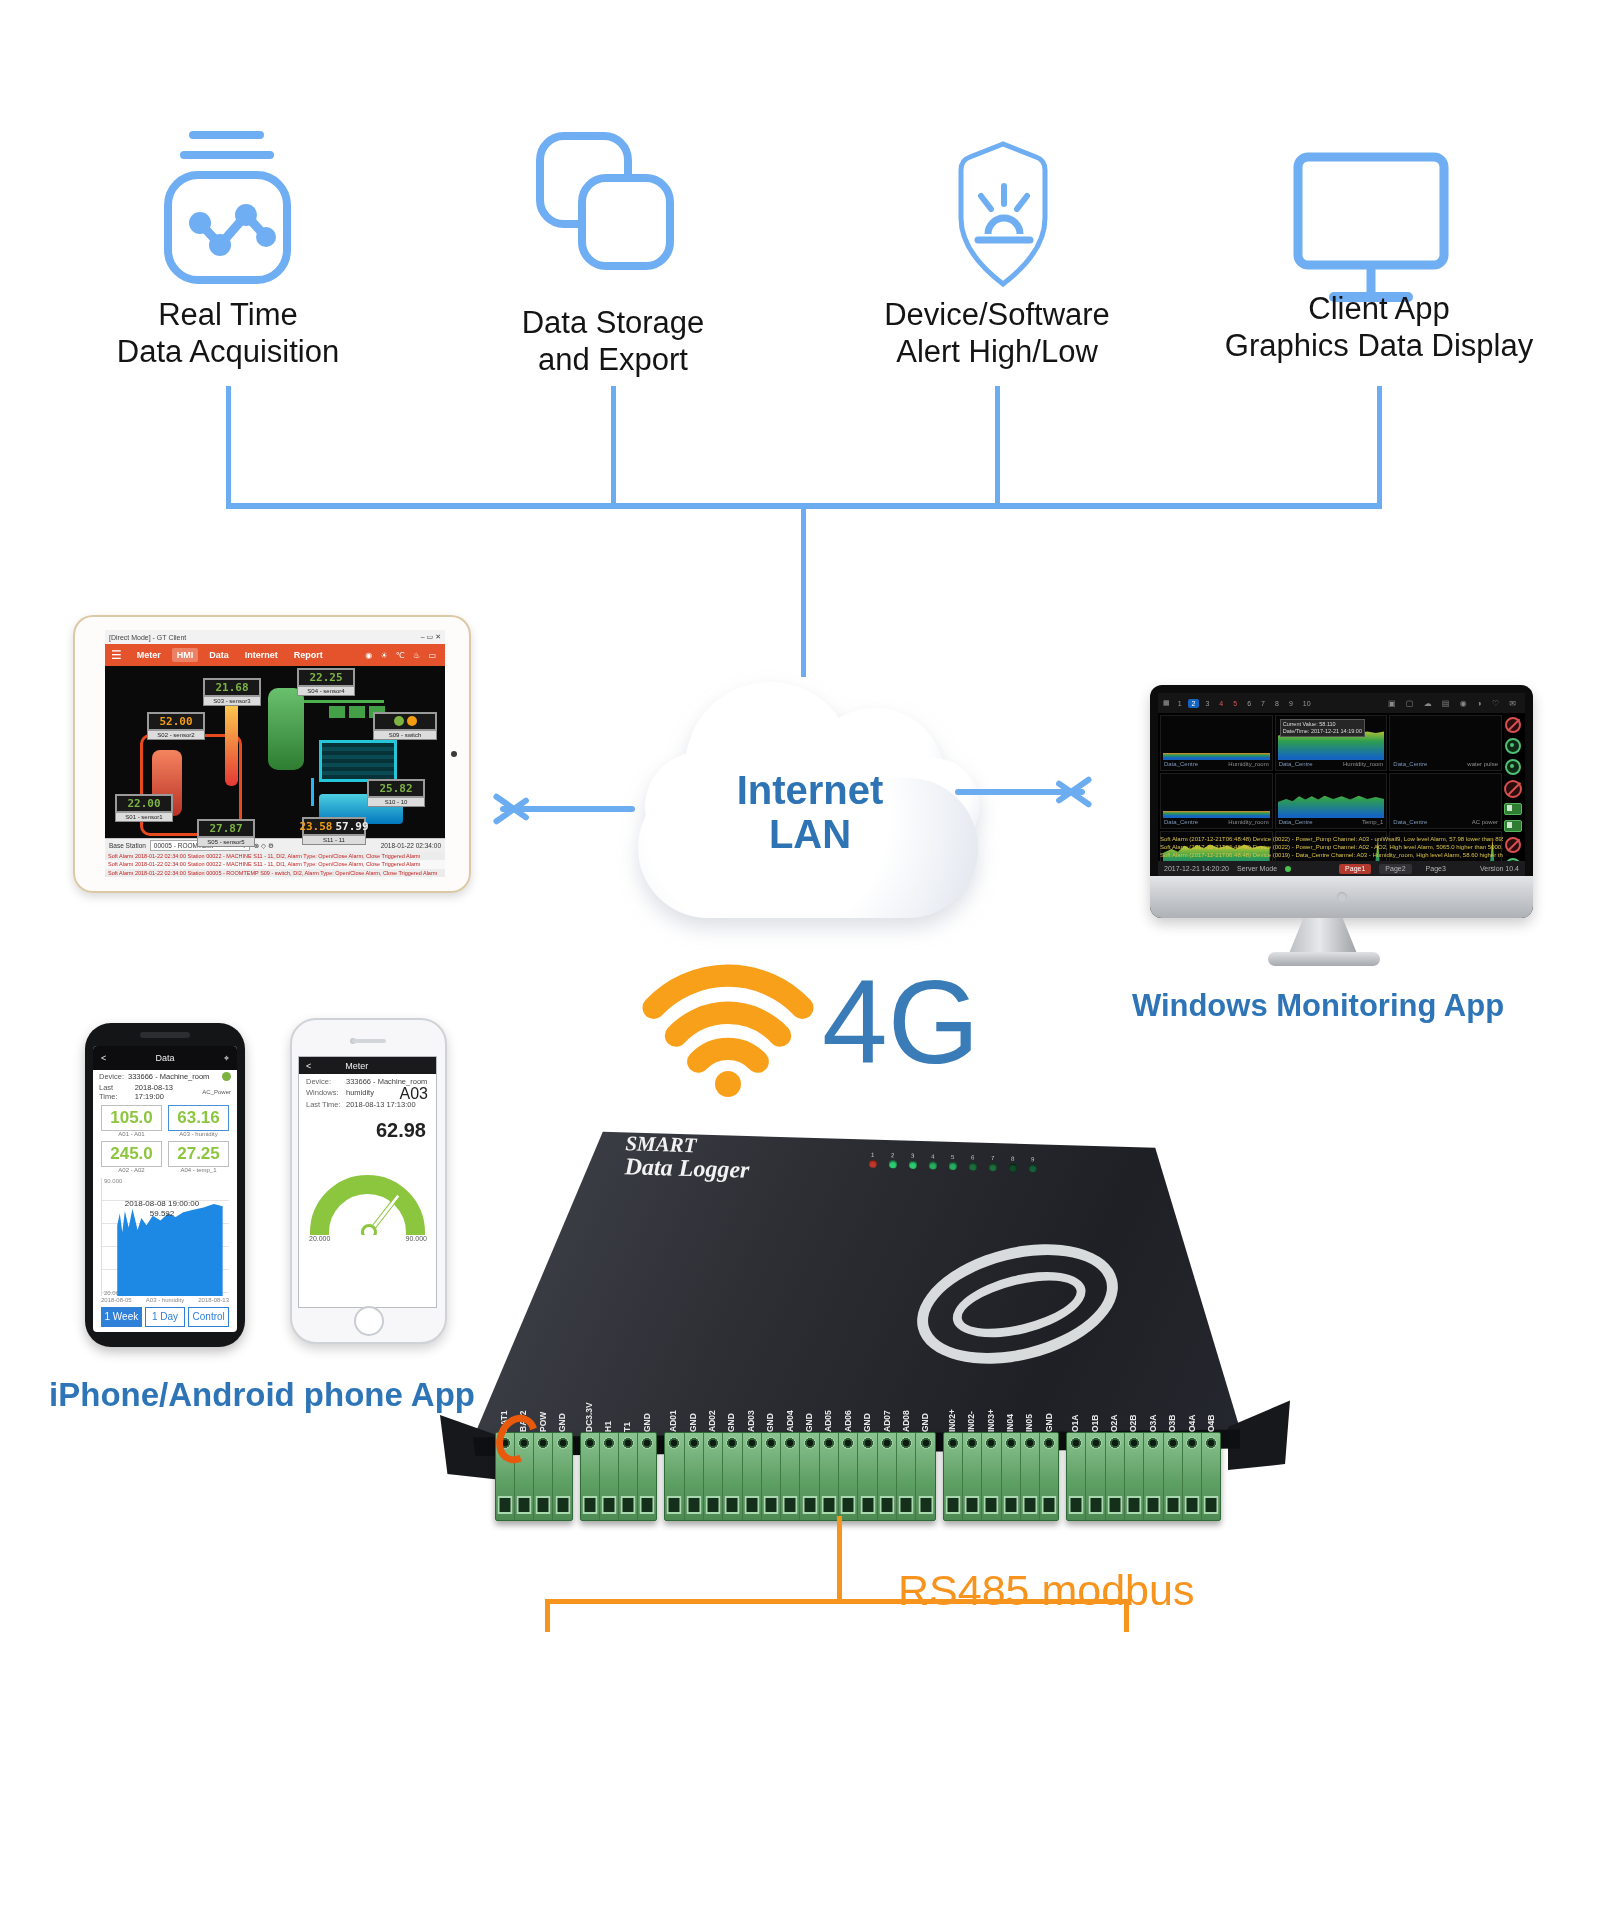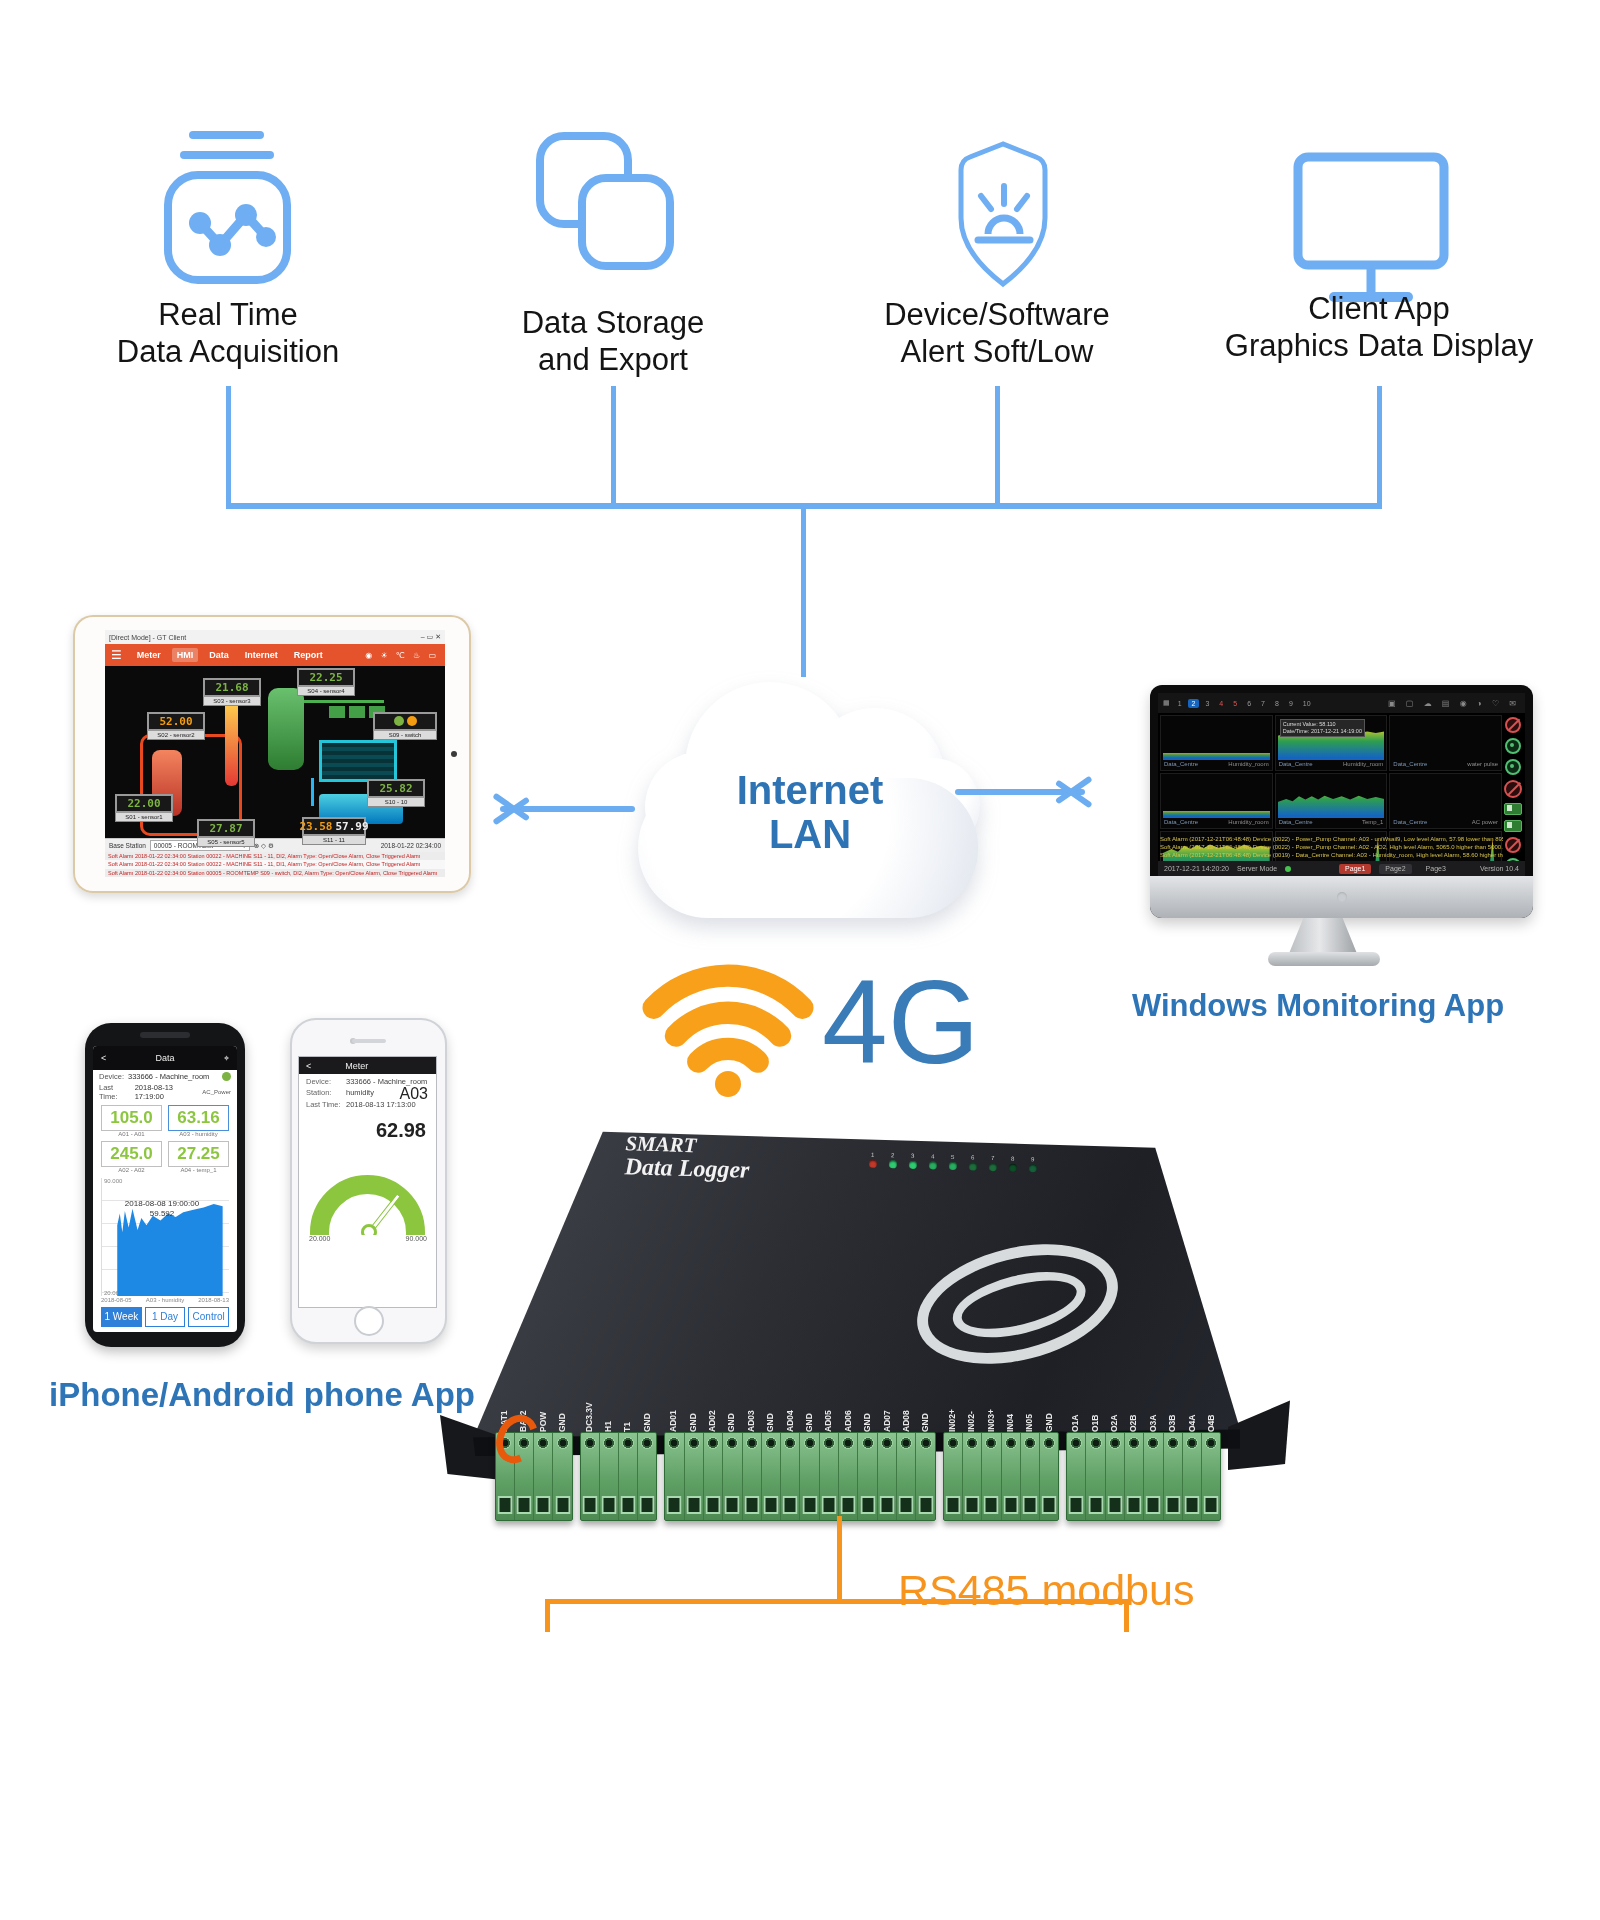--- a/index.html
+++ b/index.html
@@ -210,21 +210,21 @@
   <div class="feat-label" style="left:228px;top:296px">
     <div>Real Time</div>
       <div>Data Acquisition</div>
   </div>
   <div class="feat-label" style="left:613px;top:304px">
     <div>Data Storage</div>
       <div>and Export</div>
   </div>
   <div class="feat-label" style="left:997px;top:296px">
     <div>Device/Software</div>
-      <div>Alert Soft/Low</div>
+      <div>Alert High/Low</div>
   </div>
   <div class="feat-label" style="left:1379px;top:290px">
     <div>Client App</div>
       <div>Graphics Data Display</div>
   </div>
 
   <div class="blueline" style="left:226px;top:386px;width:5px;height:122px"></div>
   <div class="blueline" style="left:611px;top:386px;width:5px;height:122px"></div>
   <div class="blueline" style="left:995px;top:386px;width:5px;height:122px"></div>
   <div class="blueline" style="left:1377px;top:386px;width:5px;height:122px"></div>
@@ -552,21 +552,21 @@
     <div class="screen">
       <div class="pr-head">
         <span>&lt;</span>
         <span>Meter</span>
       </div>
       <div class="pr-row">
           <span class="k">Device:</span>
           <span>333666 - Machine_room</span>
         </div>
       <div class="pr-row">
-          <span class="k">Station:</span>
+          <span class="k">Windows:</span>
           <span>humidity</span>
         </div>
       <div class="pr-row">
           <span class="k">Last Time:</span>
           <span>2018-08-13 17:13:00</span>
         </div>
       <div class="pr-a03">A03</div>
       <div class="pr-val">62.98</div>
       <div class="gauge-wrap">
         <div class="gauge-ring"></div>

